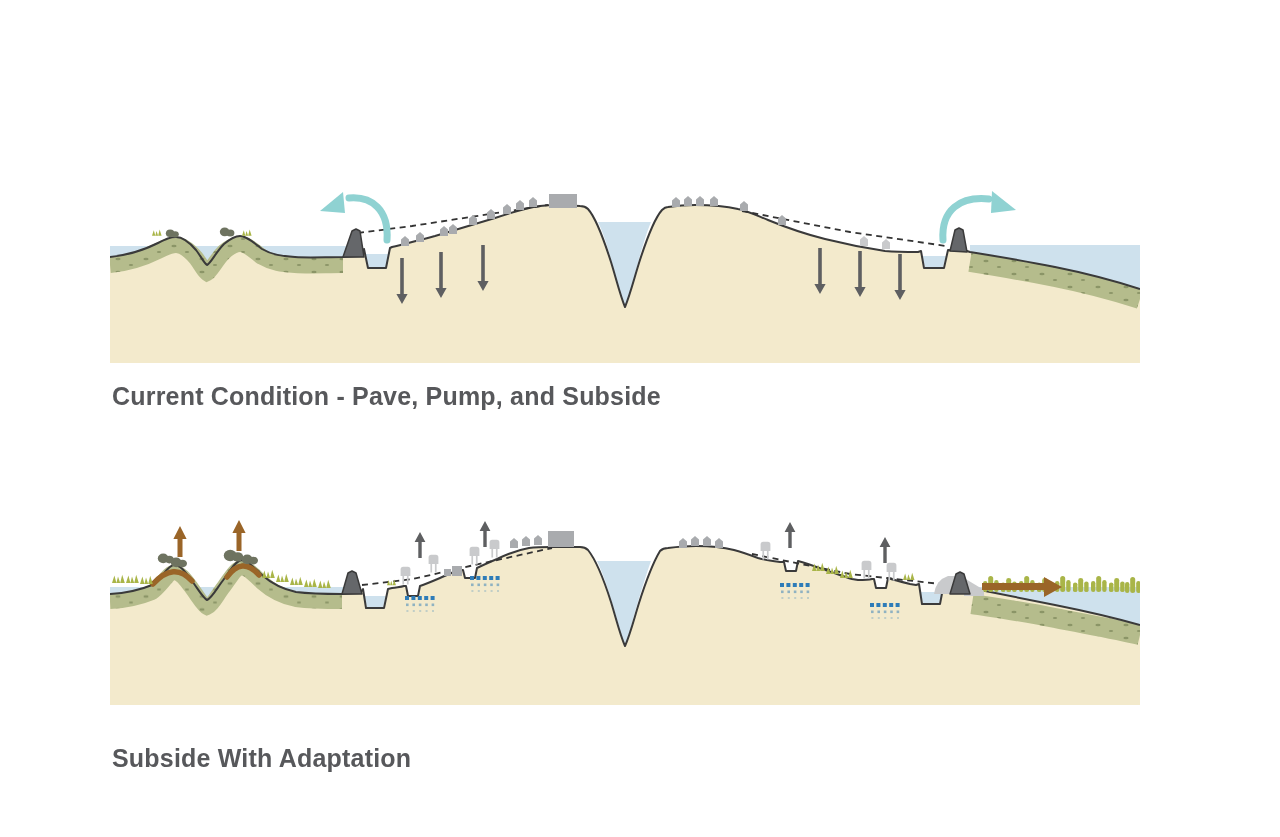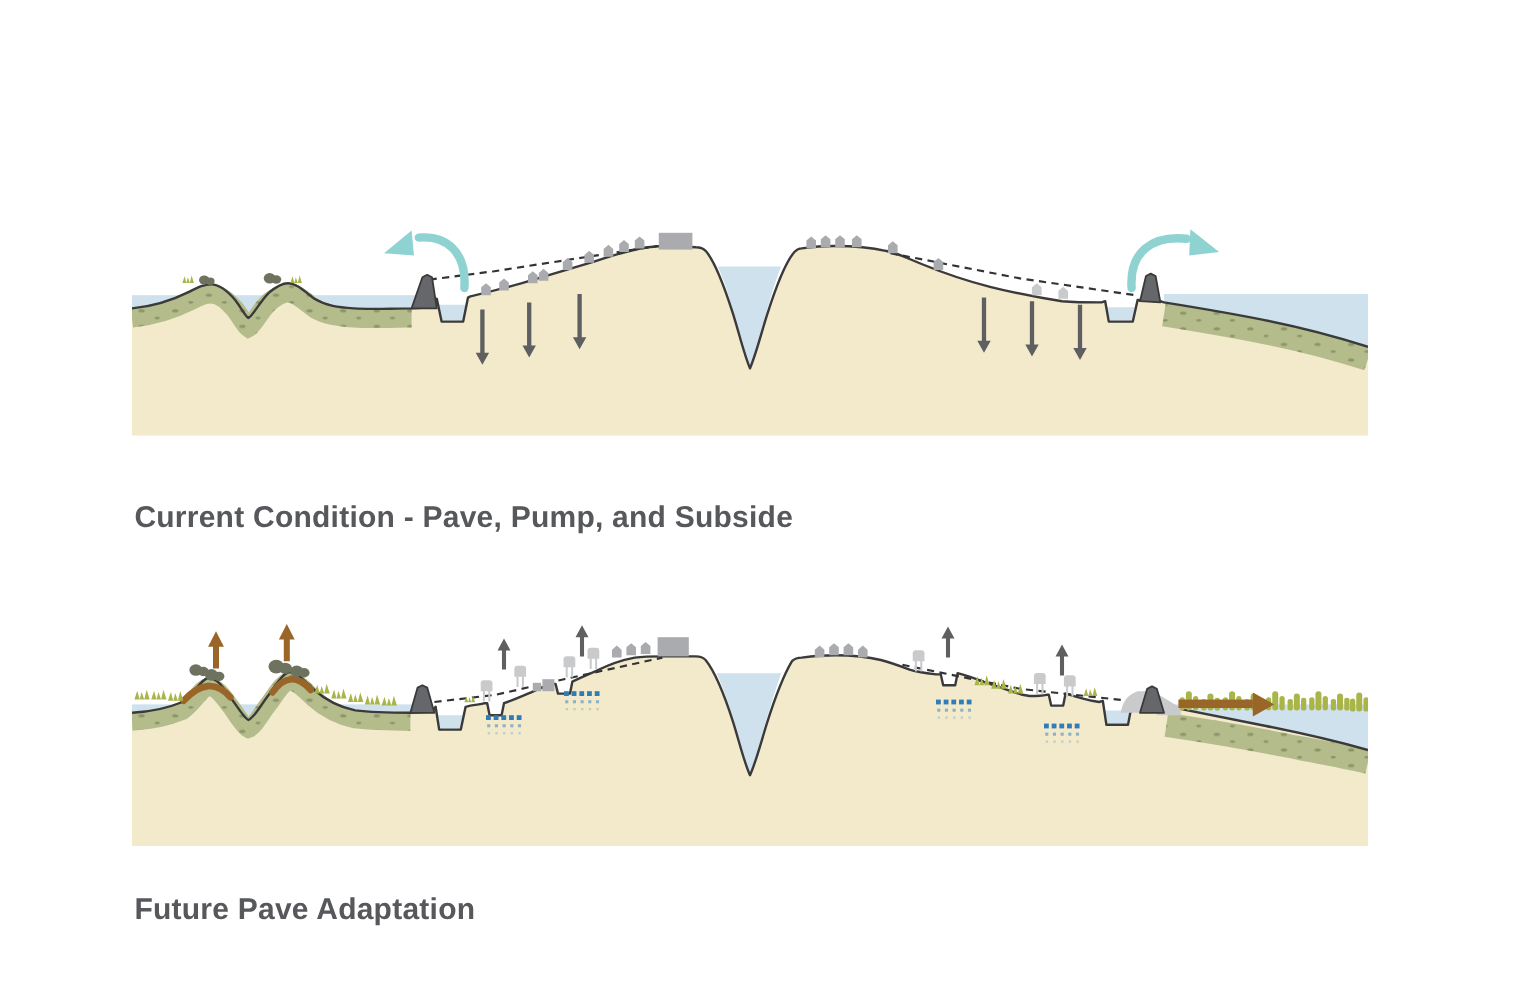--- a/index.html
+++ b/index.html
@@ -1,21 +1,21 @@
 <!DOCTYPE html>
 <html style="--sand: #F3EACC; --line: #3A3A3A; --water: #CEE1ED; --marsh: #B5BC8C; --speckle: #848E60; --grass: #A9B548; --shrub: #6E7360; --brown: #9A6528; --levee: #65676A; --bldg: #A9ABAE; --bldg-light: #C9CACC; --arrow-dark: #5E5F61; --teal: #8FD2D2; --blue: #2E7CB8; --title: #57585B; --bg: #FFFFFF;"><head>
 <meta charset="utf-8">
 <style>
   html,body{margin:0;padding:0;background:#ffffff;}
   body{width:1280px;height:837px;position:relative;font-family:"Liberation Sans",sans-serif;overflow:hidden;}
   .panel-svg{position:absolute;left:110px;width:1030px;}
   #svg-current{top:183px;height:192px;}
   #svg-future{top:505px;height:210px;}
   .panel-title{position:absolute;left:112px;font-size:25px;font-weight:700;letter-spacing:.2px;color:var(--title,#57585B);}
-  #title-current{top:396px;}
+  #title-current{top:361px;}
   #title-future{top:723px;}
   .sand-fill{fill:var(--sand);}
   .surface-line{fill:none;stroke:var(--line);stroke-width:2;stroke-linejoin:round;}
   .water{fill:var(--water);}
   .marsh-stroke{fill:none;stroke:var(--marsh);stroke-width:16;}
   .marsh-speck{fill:none;stroke:url(#speck);stroke-width:16;}
   .dashed{fill:none;stroke:#333;stroke-width:1.8;stroke-dasharray:6 4.5;}
   .levee{fill:var(--levee);stroke:var(--line);stroke-width:1.5;stroke-linejoin:round;}
   .buttress{fill:var(--bldg-light);}
   .teal-curve{fill:none;stroke:var(--teal);stroke-width:7;stroke-linecap:round;}
@@ -236,13 +236,13 @@
     <rect class="brown-fill" x="982" y="583" width="62" height="7"></rect>
     <polygon class="brown-fill" points="1044,577 1044,597 1062,587"></polygon>
   </g>
 
   <use href="#recharge" transform="translate(405,596)"></use>
   <use href="#recharge" transform="translate(470,576)"></use>
   <use href="#recharge" transform="translate(780,583)"></use>
   <use href="#recharge" transform="translate(870,603)"></use>
 </svg>
 
-<h2 class="panel-title" id="title-future">Future Pave Adaptation</h2>
+<h2 class="panel-title" id="title-future">Subside With Adaptation</h2>
 
 </body></html>

